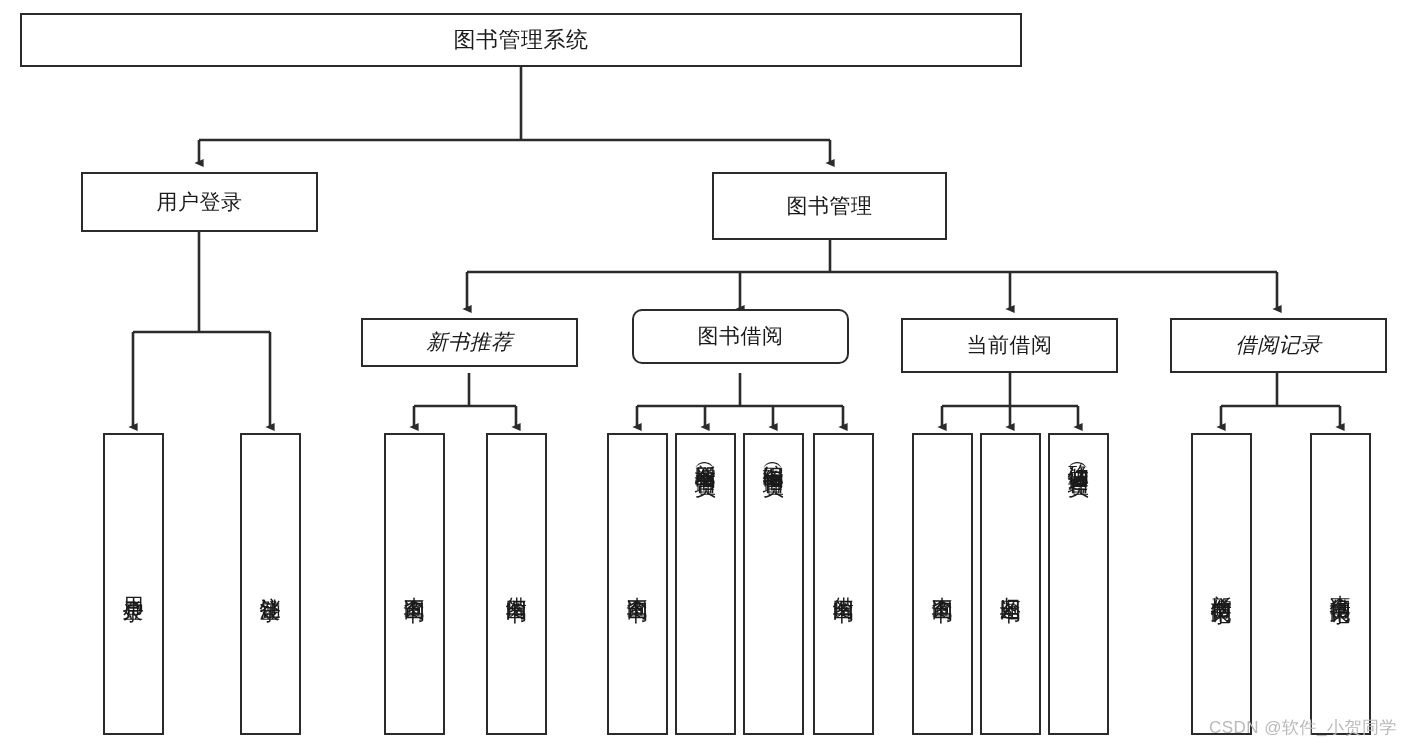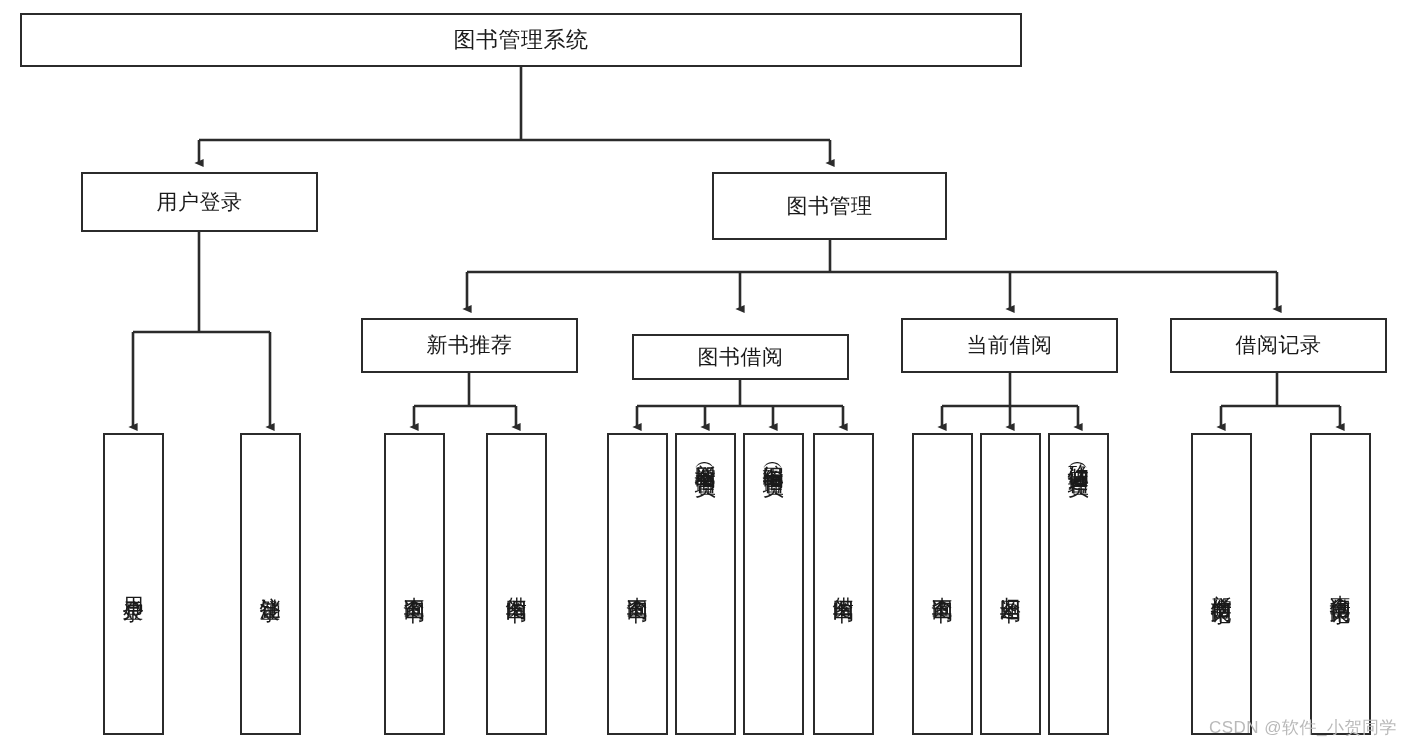--- a/index.html
+++ b/index.html
@@ -139,33 +139,33 @@
   </div>
 
   <div class="node horiz" style="left:81px; top:172px; width:237px; height:60px;">
     <span class="label">用户登录</span>
   </div>
 
   <div class="node horiz" style="left:712px; top:172px; width:235px; height:68px;">
     <span class="label">图书管理</span>
   </div>
 
-  <div class="node horiz" style="left:361px; top:318px; width:217px; height:55px;">
+  <div class="node horiz" style="left:361px; top:318px; width:217px; height:49px;font-style:italic;">
     <span class="label">新书推荐</span>
   </div>
 
-  <div class="node horiz" style="left:632px; top:334px; width:217px; height:46px;">
+  <div class="node horiz" style="left:632px; top:309px; width:217px; height:55px;border-radius:10px;">
     <span class="label">图书借阅</span>
   </div>
 
   <div class="node horiz" style="left:901px; top:318px; width:217px; height:55px;">
     <span class="label">当前借阅</span>
   </div>
 
-  <div class="node horiz" style="left:1170px; top:318px; width:217px; height:55px;">
+  <div class="node horiz" style="left:1170px; top:318px; width:217px; height:55px;font-style:italic;">
     <span class="label">借阅记录</span>
   </div>
 
   <div class="node vert mid" style="left:103px; top:433px; width:61px; height:302px;">
     <span class="label">用户登录</span>
   </div>
 
   <div class="node vert mid" style="left:240px; top:433px; width:61px; height:302px;">
     <span class="label">注销登录</span>
   </div>

